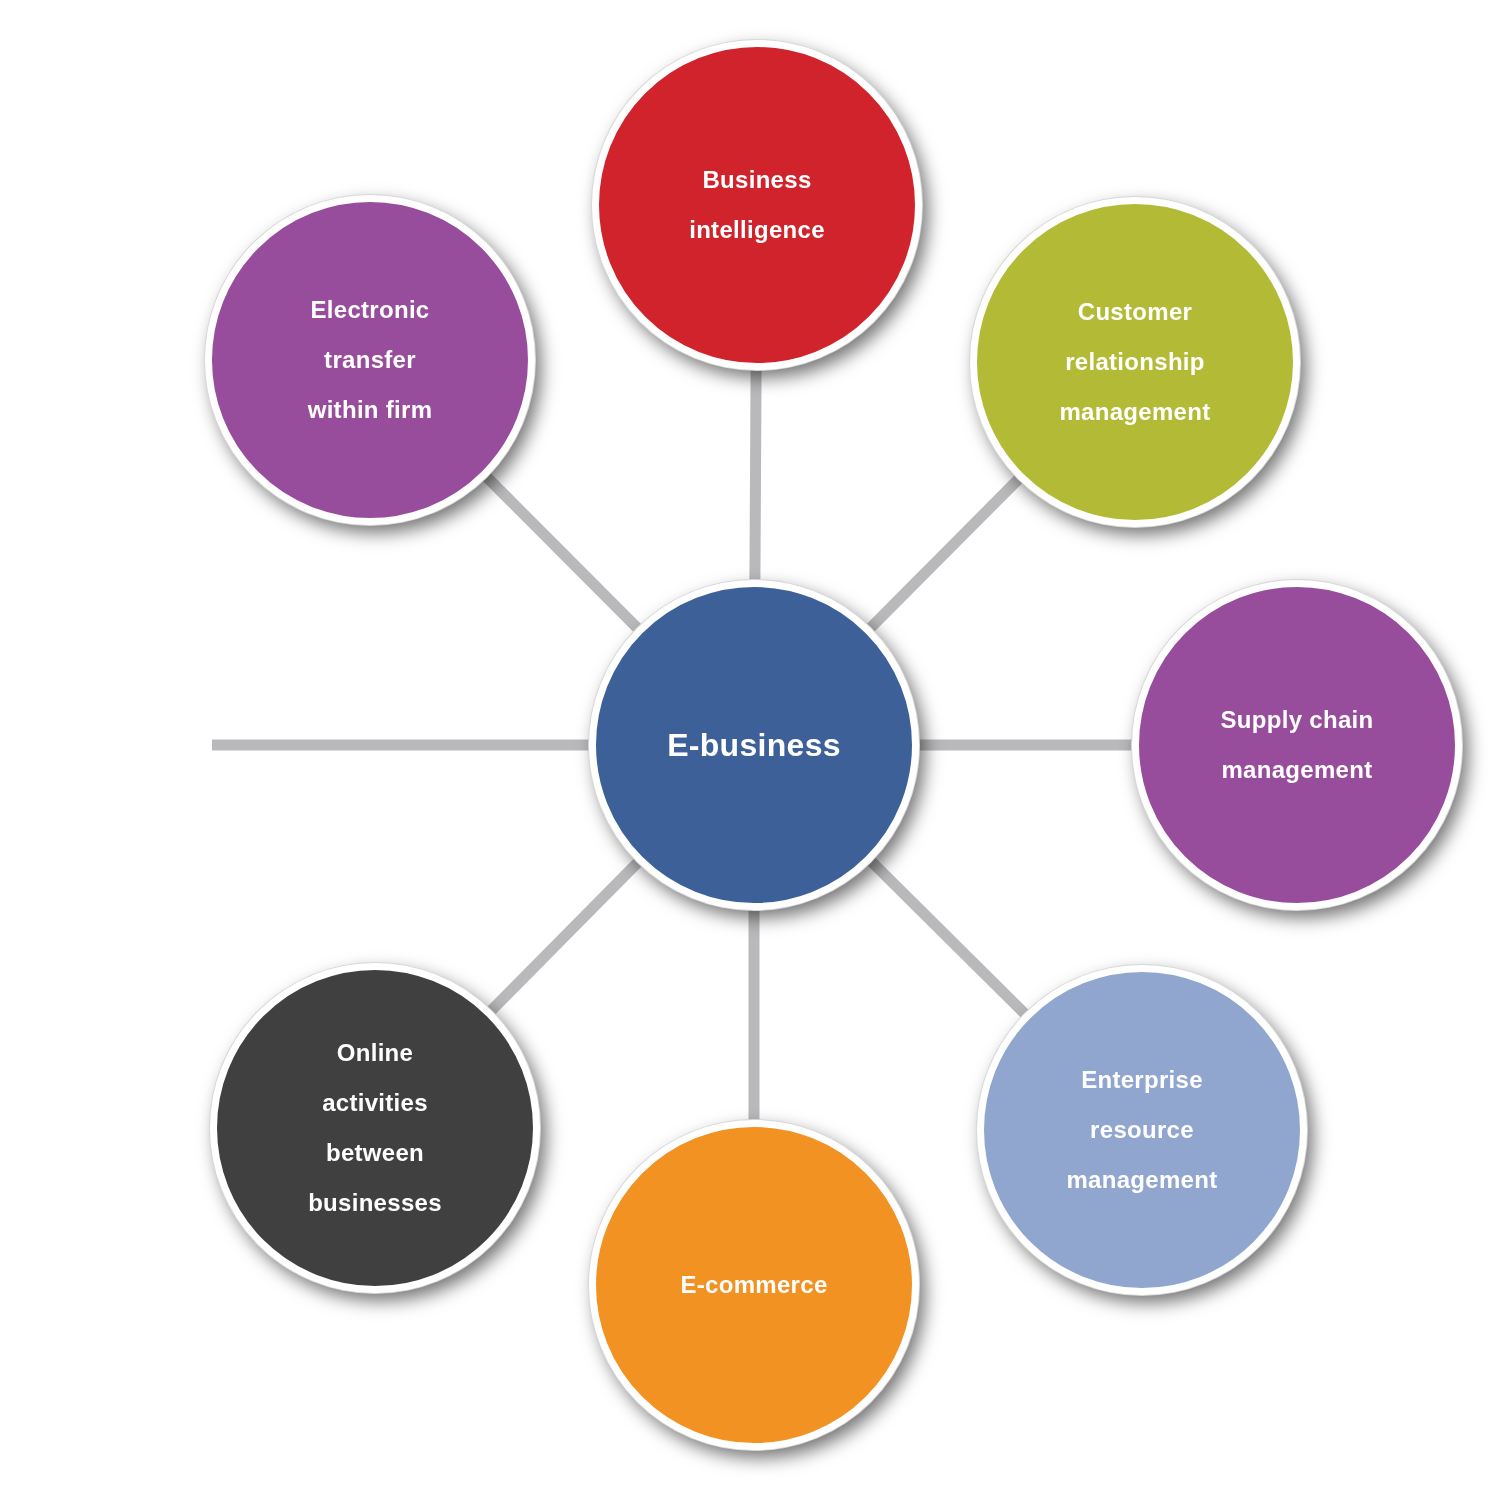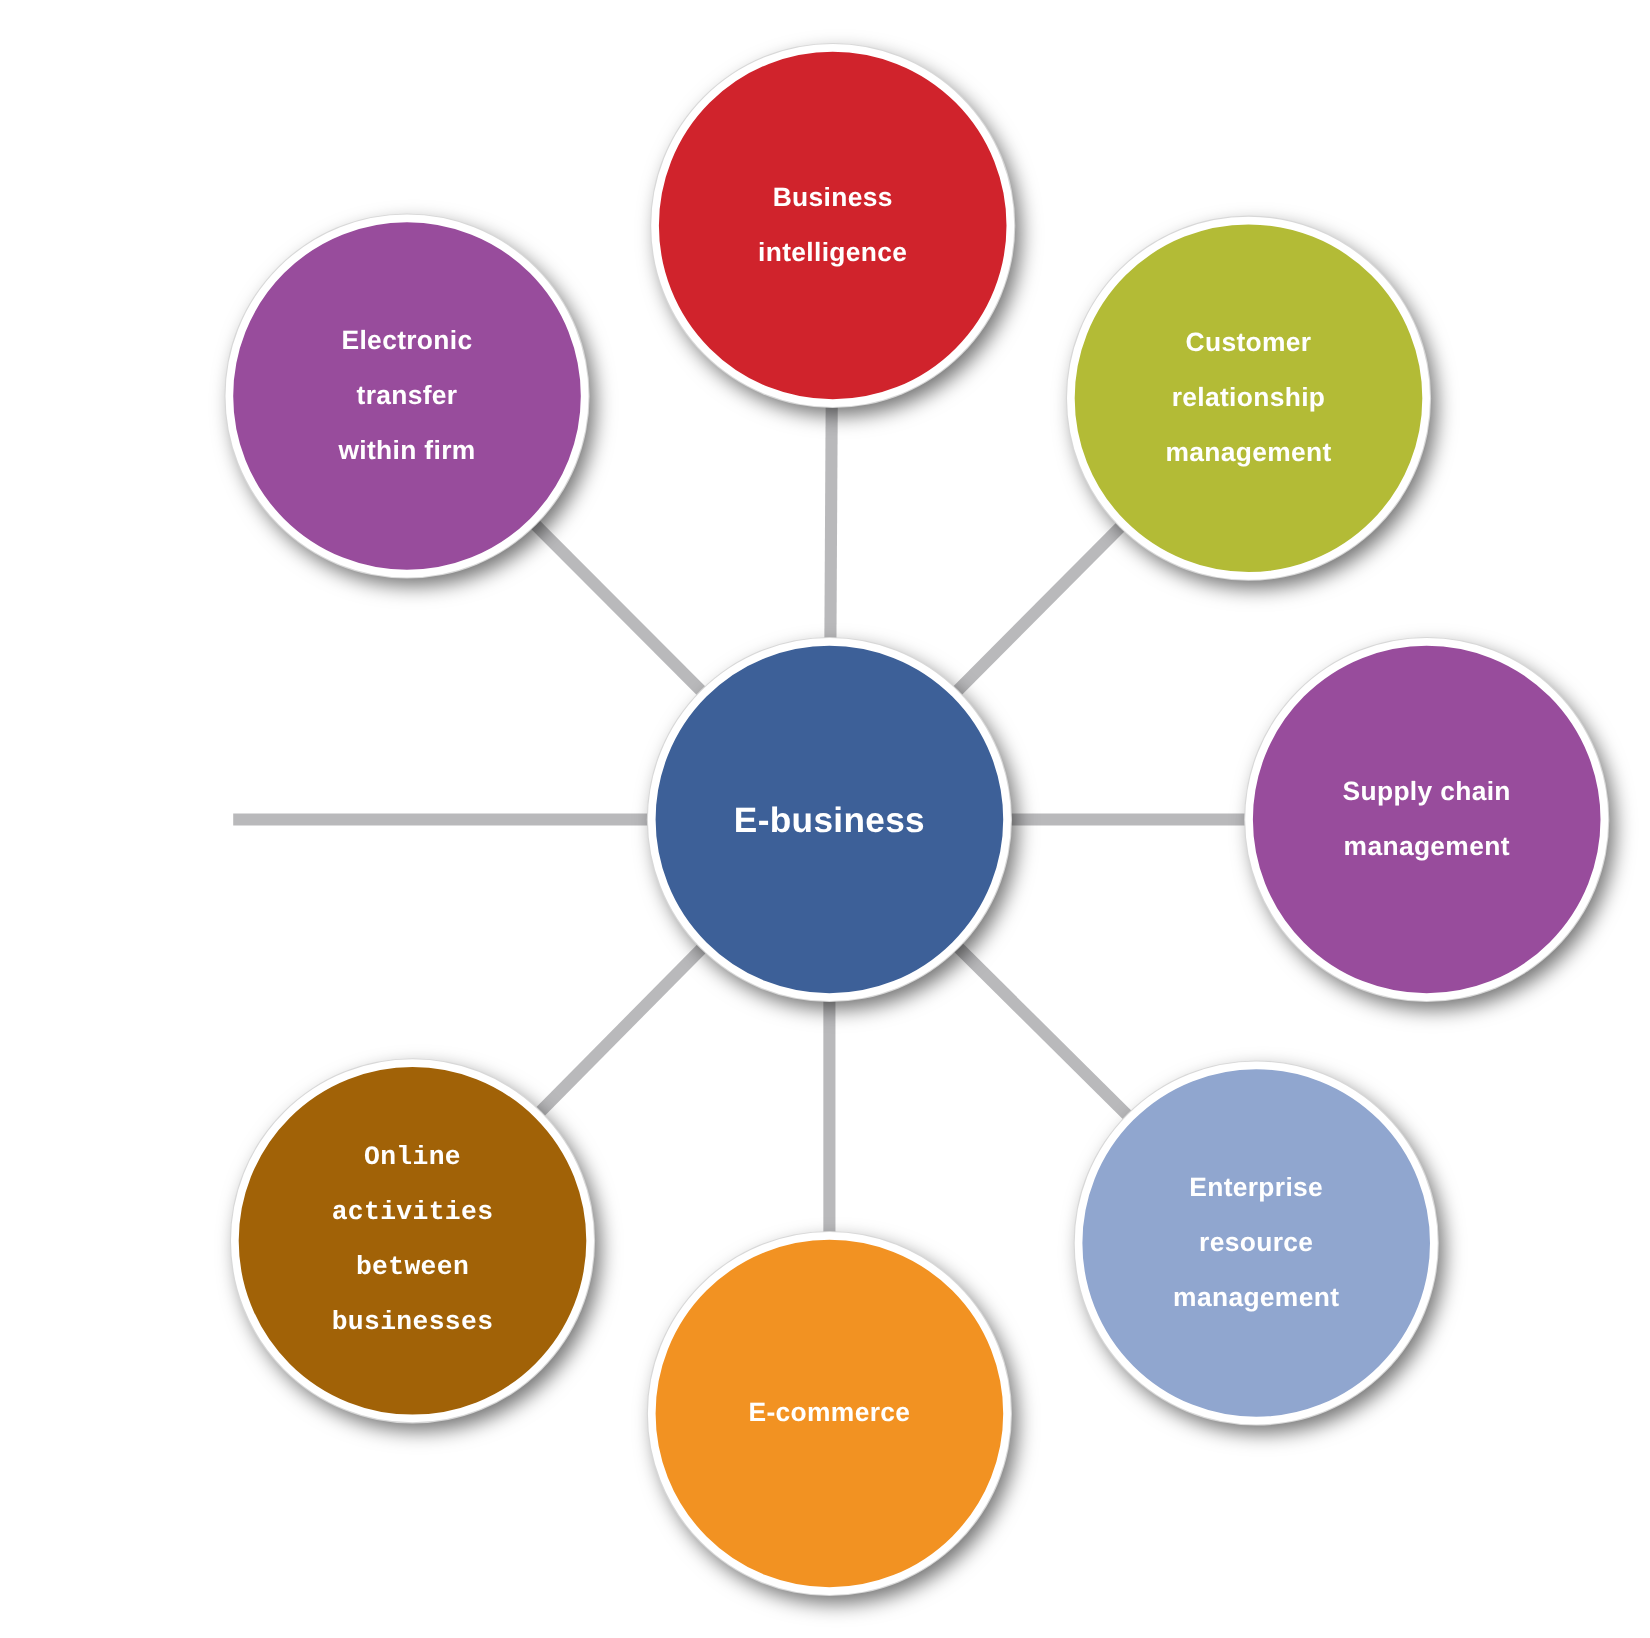--- a/index.html
+++ b/index.html
@@ -47,21 +47,21 @@
 management</span>
   </div>
   <div class="node spoke" style="left: 977px; top: 965px; width: 330px; height: 330px; background: rgb(144, 166, 207); align-items: center;">
     <span class="label">Enterprise
 resource
 management</span>
   </div>
   <div class="node spoke" style="left: 589px; top: 1120px; width: 330px; height: 330px; background: rgb(242, 146, 34);">
     <span class="label">E-commerce</span>
   </div>
-  <div class="node spoke" style="left: 210px; top: 963px; width: 330px; height: 330px; background: #a16207; font-family: Liberation Mono, monospace;">
+  <div class="node spoke" style="left: 210px; top: 963px; width: 330px; height: 330px; background: #404040;">
     <span class="label">Online
 activities
 between
 businesses</span>
   </div>
   <div class="node spoke" style="left: 205px; top: 195px; width: 330px; height: 330px; background: rgb(152, 76, 156); justify-content: center;">
     <span class="label">Electronic
 transfer
 within firm</span>
   </div>

